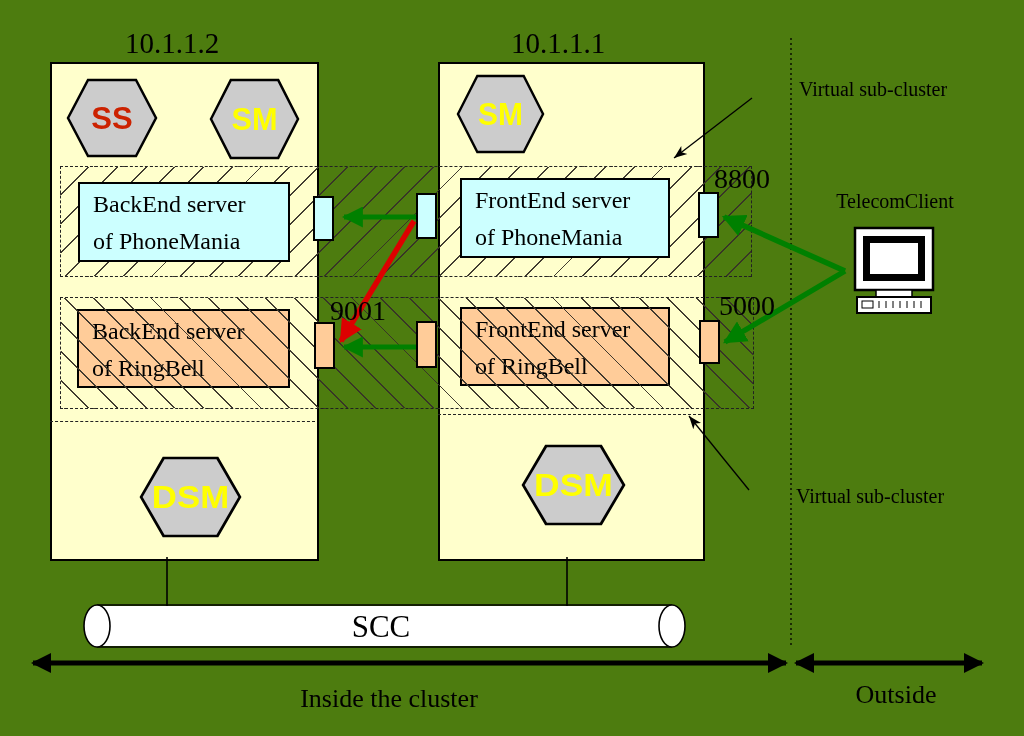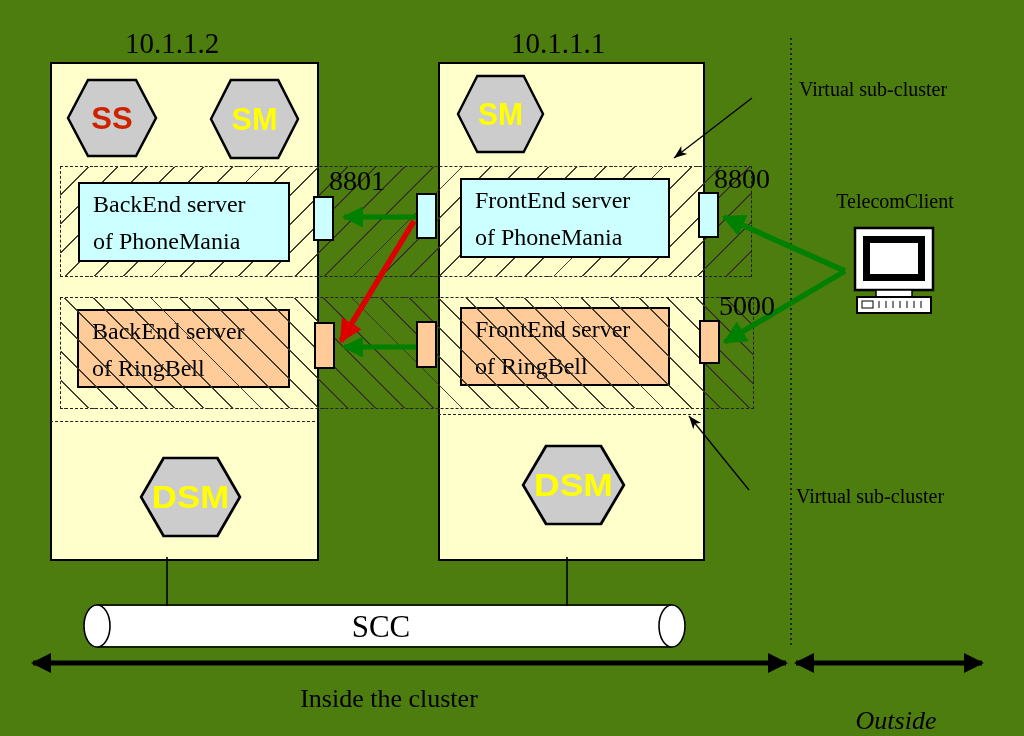--- a/index.html
+++ b/index.html
@@ -70,22 +70,22 @@
     <div>of PhoneMania</div>
   </div>
 
   <div class="port pm" style="left:313px;top:196px;width:21px;height:45px;"></div>
   <div class="port pm" style="left:416px;top:193px;width:21px;height:46px;"></div>
   <div class="port pm" style="left:698px;top:192px;width:21px;height:46px;"></div>
   <div class="port rb" style="left:314px;top:322px;width:21px;height:47px;"></div>
   <div class="port rb" style="left:416px;top:321px;width:21px;height:47px;"></div>
   <div class="port rb" style="left:699px;top:320px;width:21px;height:44px;"></div>
 
-  <div class="lbl lbl-port" style="left:307px;top:165px;width:100px;">8801</div>
   <div class="lbl lbl-port" style="left:692px;top:163px;width:100px;">8800</div>
+  <div class="lbl lbl-port" style="left:308px;top:295px;width:100px;">9001</div>
   <div class="lbl lbl-port" style="left:697px;top:290px;width:100px;">5000</div>
 
   <svg class="hexsvg" style="left:67px;top:78px;" width="90" height="80" viewBox="0 0 90 80">
     <polygon points="1,40 21,2 69,2 89,40 69,78 21,78" fill="#CCCCCC" stroke="#000" stroke-width="2.5"></polygon>
     <text x="45" y="51" text-anchor="middle" fill="#CC2200">SS</text>
   </svg>
   <svg class="hexsvg" style="left:210px;top:78px;" width="89" height="82" viewBox="0 0 90 80" preserveAspectRatio="none">
     <polygon points="1,40 21,2 69,2 89,40 69,78 21,78" fill="#CCCCCC" stroke="#000" stroke-width="2.5"></polygon>
     <text x="45" y="51" text-anchor="middle" fill="#FFFF00">SM</text>
   </svg>
@@ -100,21 +100,21 @@
   <svg class="hexsvg" style="left:522px;top:444px;" width="103" height="82" viewBox="0 0 90 80" preserveAspectRatio="none">
     <polygon points="1,40 21,2 69,2 89,40 69,78 21,78" fill="#CCCCCC" stroke="#000" stroke-width="2.5"></polygon>
     <text x="45" y="51" text-anchor="middle" fill="#FFFF00">DSM</text>
   </svg>
 
   <div class="lbl lbl-note" style="left:753px;top:78px;width:240px;">Virtual sub-cluster</div>
   <div class="lbl lbl-note" style="left:750px;top:485px;width:240px;">Virtual sub-cluster</div>
   <div class="lbl lbl-note" style="left:775px;top:190px;width:240px;">TelecomClient</div>
   <div class="lbl lbl-scc" style="left:321px;top:609px;width:120px;">SCC</div>
   <div class="lbl lbl-zone" style="left:239px;top:684px;width:300px;">Inside the cluster</div>
-  <div class="lbl lbl-zone" style="left:796px;top:706px;width:200px;font-style:italic;">Outside</div>
+  <div class="lbl lbl-zone" style="left:796px;top:680px;width:200px;">Outside</div>
 
   <svg id="overlay" width="1024" height="736" viewBox="0 0 1024 736">
     <defs>
       <marker id="ah-green" viewBox="0 0 10 10" refX="9" refY="5" markerWidth="4.2" markerHeight="4.2" orient="auto">
         <path d="M0,0 L10,5 L0,10 z" fill="#008000"></path>
       </marker>
       <marker id="ah-red" viewBox="0 0 10 10" refX="9" refY="5" markerWidth="4.2" markerHeight="4.2" orient="auto">
         <path d="M0,0 L10,5 L0,10 z" fill="#DD0000"></path>
       </marker>
       <marker id="ah-black" viewBox="0 0 10 10" refX="9" refY="5" markerWidth="4" markerHeight="4" orient="auto-start-reverse">

